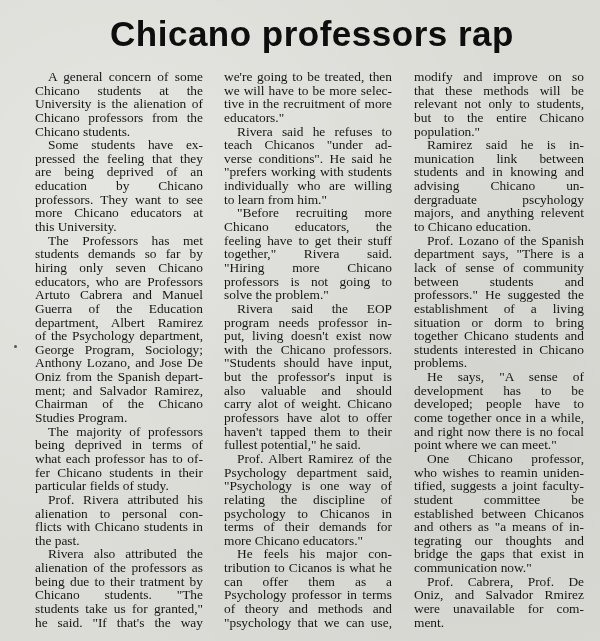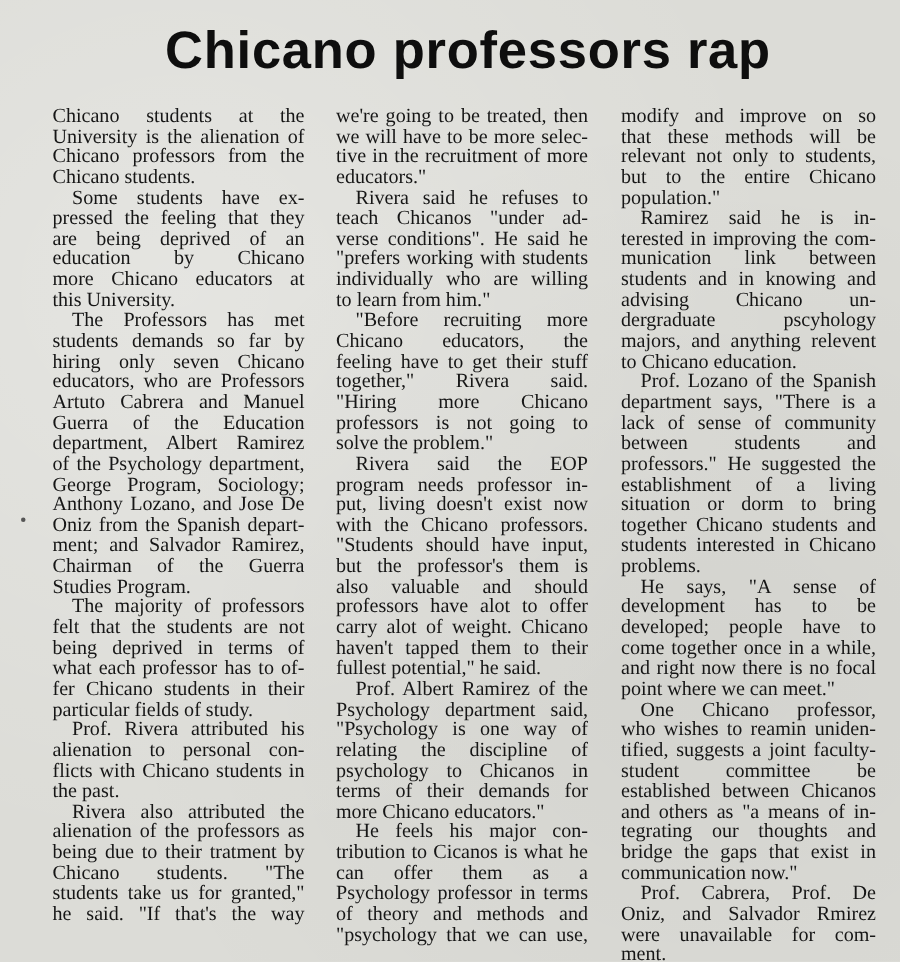--- a/index.html
+++ b/index.html
@@ -55,46 +55,47 @@
     background: #555;
   }
 </style>
 </head>
 <body>
 
 <div class="page">
   <h1 class="headline">Chicano professors rap</h1>
 
   <div class="column col-1">
+      <span class="line indent">A general concern of some</span>
       <span class="line">Chicano students at the</span>
       <span class="line">University is the alienation of</span>
       <span class="line">Chicano professors from the</span>
       <span class="line last">Chicano students.</span>
       <span class="line indent">Some students have ex-</span>
       <span class="line">pressed the feeling that they</span>
       <span class="line">are being deprived of an</span>
       <span class="line">education by Chicano</span>
+      <span class="line">professors. They want to see</span>
       <span class="line">more Chicano educators at</span>
       <span class="line last">this University.</span>
       <span class="line indent">The Professors has met</span>
       <span class="line">students demands so far by</span>
       <span class="line">hiring only seven Chicano</span>
       <span class="line">educators, who are Professors</span>
       <span class="line">Artuto Cabrera and Manuel</span>
       <span class="line">Guerra of the Education</span>
       <span class="line">department, Albert Ramirez</span>
       <span class="line">of the Psychology department,</span>
       <span class="line">George Program, Sociology;</span>
       <span class="line">Anthony Lozano, and Jose De</span>
       <span class="line">Oniz from the Spanish depart-</span>
       <span class="line">ment; and Salvador Ramirez,</span>
-      <span class="line">Chairman of the Guerra</span>
+      <span class="line">Chairman of the Chicano</span>
       <span class="line last">Studies Program.</span>
       <span class="line indent">The majority of professors</span>
-      <span class="line">felt that the students are not</span>
       <span class="line">being deprived in terms of</span>
       <span class="line">what each professor has to of-</span>
       <span class="line">fer Chicano students in their</span>
       <span class="line last">particular fields of study.</span>
       <span class="line indent">Prof. Rivera attributed his</span>
       <span class="line">alienation to personal con-</span>
       <span class="line">flicts with Chicano students in</span>
       <span class="line last">the past.</span>
       <span class="line indent">Rivera also attributed the</span>
       <span class="line">alienation of the professors as</span>
@@ -119,24 +120,24 @@
       <span class="line">feeling have to get their stuff</span>
       <span class="line">together," Rivera said.</span>
       <span class="line">"Hiring more Chicano</span>
       <span class="line">professors is not going to</span>
       <span class="line last">solve the problem."</span>
       <span class="line indent">Rivera said the EOP</span>
       <span class="line">program needs professor in-</span>
       <span class="line">put, living doesn't exist now</span>
       <span class="line">with the Chicano professors.</span>
       <span class="line">"Students should have input,</span>
-      <span class="line">but the professor's them is</span>
+      <span class="line">but the professor's input is</span>
       <span class="line">also valuable and should</span>
+      <span class="line">carry alot of weight. Chicano</span>
       <span class="line">professors have alot to offer</span>
-      <span class="line">carry alot of weight. Chicano</span>
       <span class="line">haven't tapped them to their</span>
       <span class="line last">fullest potential," he said.</span>
       <span class="line indent">Prof. Albert Ramirez of the</span>
       <span class="line">Psychology department said,</span>
       <span class="line">"Psychology is one way of</span>
       <span class="line">relating the discipline of</span>
       <span class="line">psychology to Chicanos in</span>
       <span class="line">terms of their demands for</span>
       <span class="line last">more Chicano educators."</span>
       <span class="line indent">He feels his major con-</span>
@@ -146,21 +147,20 @@
       <span class="line">of theory and methods and</span>
       <span class="line">"psychology that we can use,</span>
     </div>
   <div class="column col-3">
       <span class="line">modify and improve on so</span>
       <span class="line">that these methods will be</span>
       <span class="line">relevant not only to students,</span>
       <span class="line">but to the entire Chicano</span>
       <span class="line last">population."</span>
       <span class="line indent">Ramirez said he is in-</span>
-      <span class="line">terested in improving the com-</span>
       <span class="line">munication link between</span>
       <span class="line">students and in knowing and</span>
       <span class="line">advising Chicano un-</span>
       <span class="line">dergraduate pscyhology</span>
       <span class="line">majors, and anything relevent</span>
       <span class="line last">to Chicano education.</span>
       <span class="line indent">Prof. Lozano of the Spanish</span>
       <span class="line">department says, "There is a</span>
       <span class="line">lack of sense of community</span>
       <span class="line">between students and</span>

